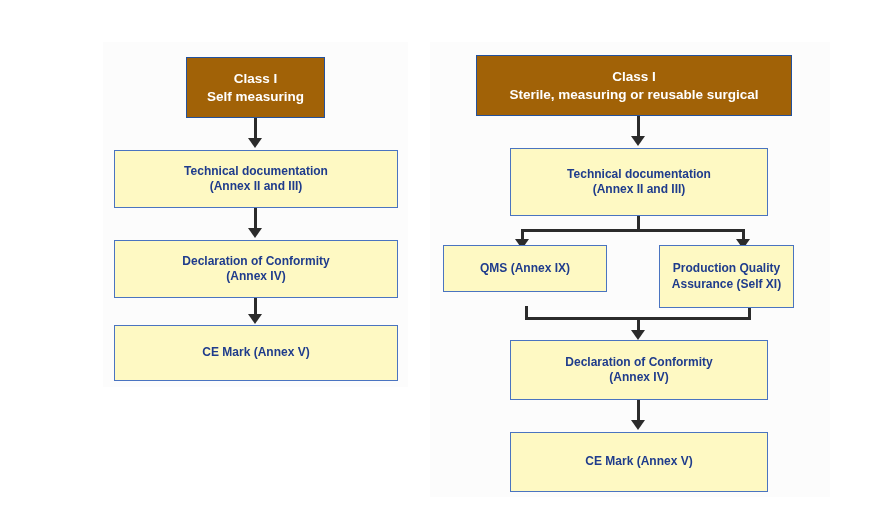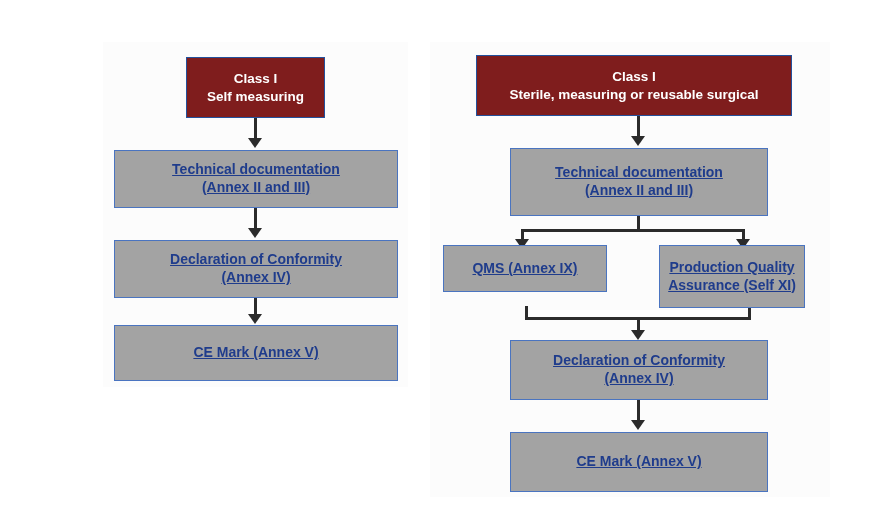--- a/index.html
+++ b/index.html
@@ -32,34 +32,33 @@
     position: absolute;
     box-sizing: border-box;
     display: flex;
     align-items: center;
     justify-content: center;
     text-align: center;
     line-height: 1.28;
   }
   
   .node.header {
-    background: #7f1d1d;
+    background: #a16207;
     border: 1px solid #23519C;
     color: #ffffff;
     font-weight: bold;
     font-size: 13.5px;
   }
   
   .node.process {
-    background: #a3a3a3;
+    background: #fef9c3;
     border: 1.6px solid #4A74C0;
     color: #1F3C8C;
     font-weight: bold;
-    font-size: 14px;
-    text-decoration: underline;
+    font-size: 12px;
   }
   .node .txt { display: block; padding: 0 8px; }
 
   
   .vline {
     position: absolute;
     width: 3px;
     background: #2B2B2B;
   }
   .hline {
@@ -143,21 +142,21 @@
   <div class="arrowhead" style="left:515px; top:239px;"></div>
   <div class="vline" style="left:742px; top:229px; height:12px;"></div>
   <div class="arrowhead" style="left:736px; top:239px;"></div>
 
   <div class="node process" id="r-branch0" style="left:443px; top:245px; width:164px; height:47px;">
     <span class="txt">
       <span>QMS (Annex IX)</span>
     </span>
   </div>
 
-  <div class="node process" id="r-branch1" style="left:659px; top:245px; width:146px; height:63px;">
+  <div class="node process" id="r-branch1" style="left:659px; top:245px; width:135px; height:63px;">
     <span class="txt">
       <span>Production Quality</span><br>
       <span>Assurance (Self XI)</span>
     </span>
   </div>
 
   <div class="vline" style="left:525px; top:306px; height:14px;"></div>
   <div class="vline" style="left:748px; top:308px; height:12px;"></div>
   <div class="hline" style="left:525px; top:317px; width:226px;"></div>
   <div class="vline" style="left:637px; top:317px; height:15px;"></div>

